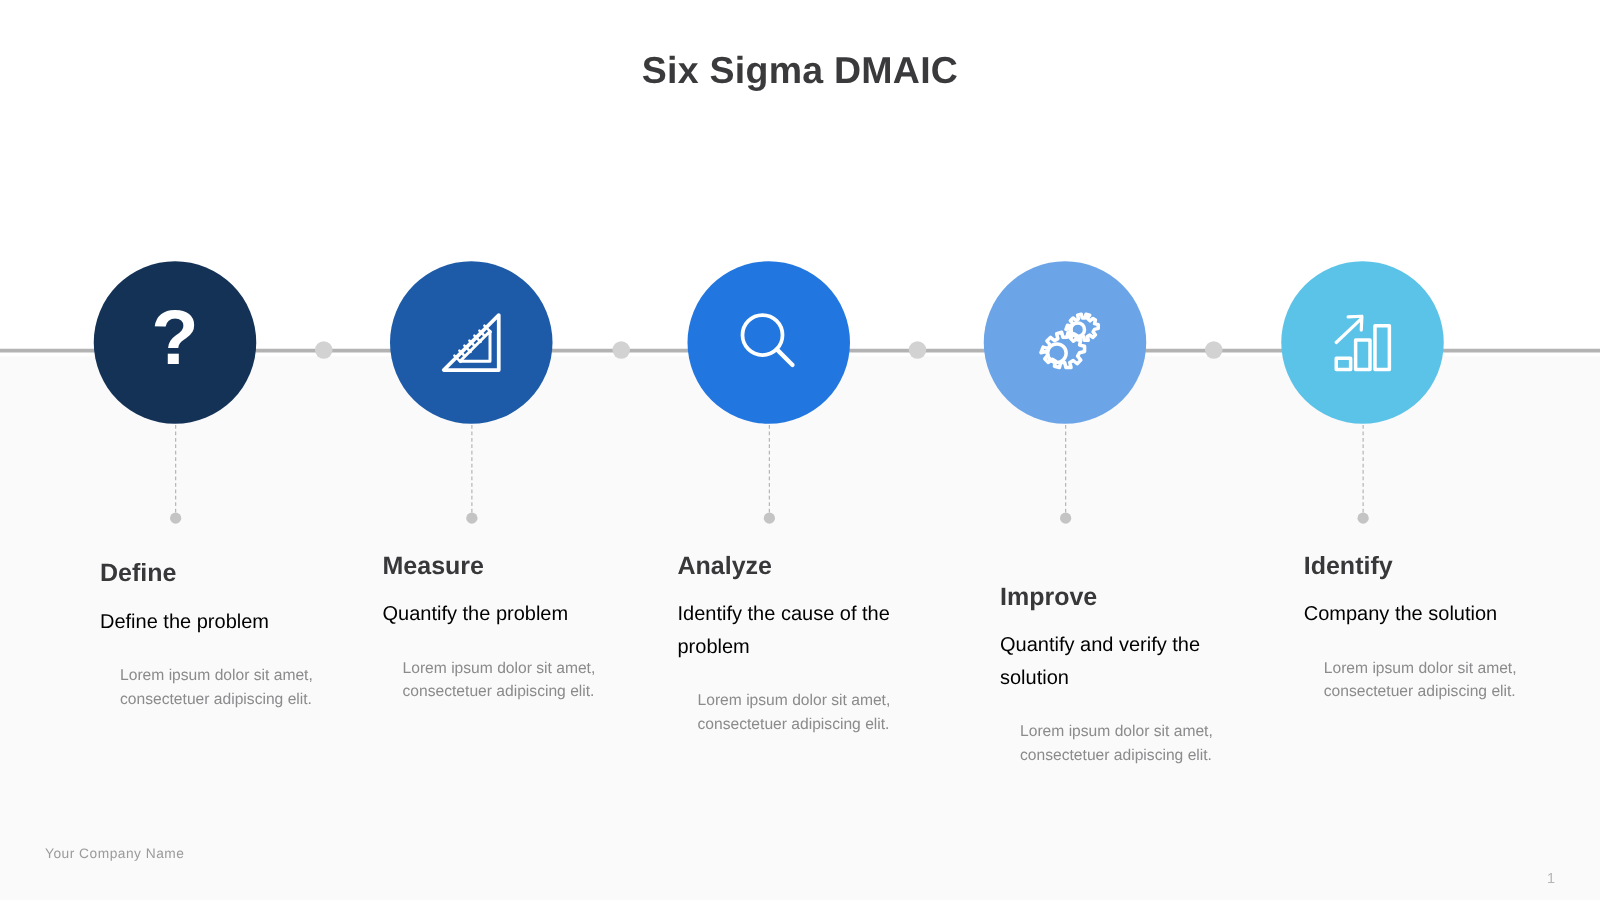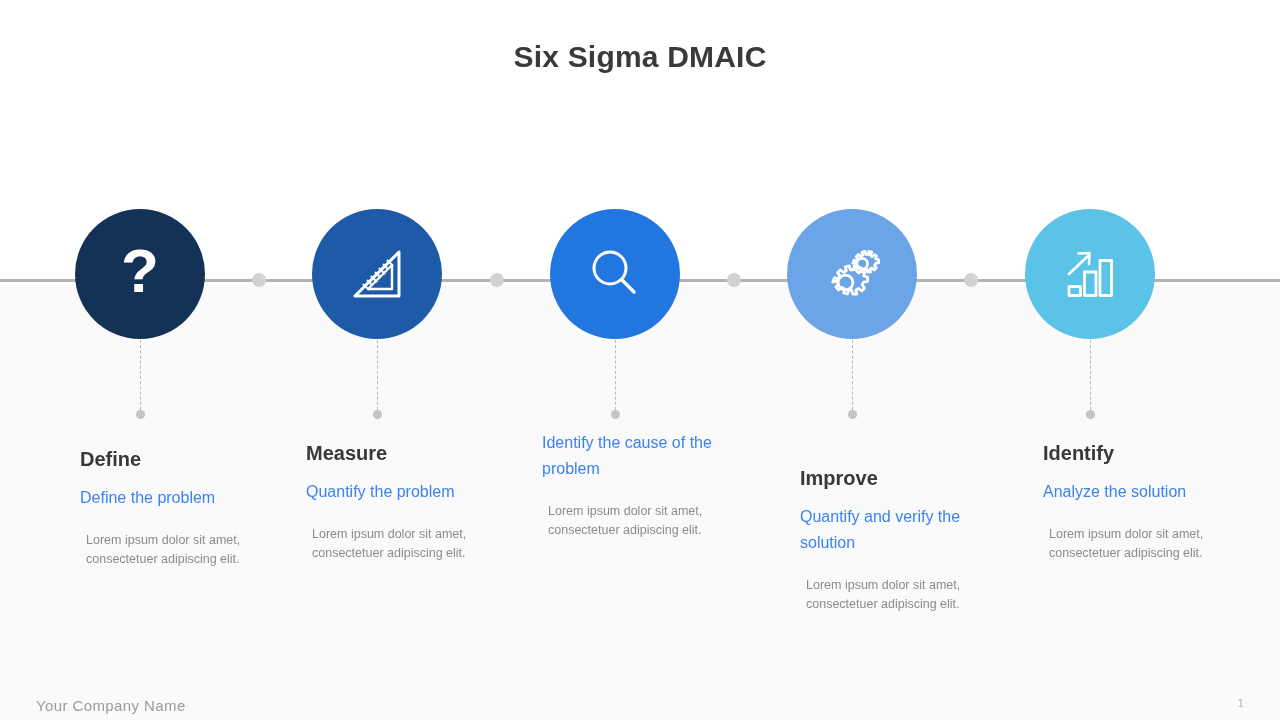--- a/index.html
+++ b/index.html
@@ -101,37 +101,37 @@
   .col-heading {
     font-size: 20px;
     font-weight: bold;
     color: #38383a;
     margin: 12px 0 14px 0;
     line-height: 1.15;
     white-space: nowrap;
   }
   .col-sub {
     font-size: 16px;
-    color: #3b82f6;
+    color: #000000;
     margin: 0 0 20px 0;
     line-height: 1.62;
     font-weight: normal;
   }
   .col-body {
     font-size: 12.5px;
     color: #8b8b8d;
-    margin: 6px;
+    margin: 16px;
     line-height: 1.52;
   }
   
   .footer-company {
     position: absolute;
     left: 36px;
-    top: 697px;
-    font-size: 15px;
+    top: 677px;
+    font-size: 11px;
     color: #9b9b9d;
     letter-spacing: 0.4px;
   }
   .footer-page {
     position: absolute;
     right: 36px;
     top: 697px;
     font-size: 11.5px;
     color: #b5b5b7;
   }
@@ -188,20 +188,21 @@
 
   <div class="node-circle" style="left:550px;background:#2176e0">
     <svg width="62" height="62" viewBox="0 0 62 62">
       <circle cx="26" cy="25" r="16" fill="none" stroke="#ffffff" stroke-width="3"></circle>
       <line x1="37.5" y1="36.5" x2="50" y2="49" stroke="#ffffff" stroke-width="3.4" stroke-linecap="round"></line>
     </svg>
   </div>
   <div class="drop-line" style="left:615px"></div>
   <div class="drop-dot" style="left:611px"></div>
   <div class="col" style="left:542px;top:430px;width:215px">
+    <p class="col-heading">Analyze</p>
     <p class="col-sub">Identify the cause of the problem</p>
     <p class="col-body">Lorem ipsum dolor sit amet, consectetuer adipiscing elit.</p>
   </div>
 
   <div class="node-circle" style="left:787px;background:#6ca4e8">
     <svg width="66" height="66" viewBox="0 0 66 66">
       <g fill="none" stroke="#ffffff" stroke-width="2.8" stroke-linejoin="round">
 
         <path d="M24 31.2 l4.0 1.0 1.6 -2.7 -2.6 -3.2 2.9 -2.9 3.2 2.6 2.7 -1.6 -1.0 -4.0 4.0 -1.05 1.05 4.0 3.1 0 1.0 -4.0 4.0 1.05 -2.6 3.2 2.9 2.9 3.2 -2.6 2.7 1.6 -1.0 4.0 4.0 1.05 0 4.1 -4.0 1.05 -1.6 2.7 2.6 3.2 -2.9 2.9 -3.2 -2.6 -2.7 1.6 1.0 4.0 -4.1 0 -1.05 -4.0 -3.1 0 -1.05 4.0 -4.0 -1.05 1.0 -4.0 -2.7 -1.6 -3.2 2.6 -2.9 -2.9 2.6 -3.2 -1.6 -2.7 -4.0 1.0 z" transform="translate(-8.5,5.5)"></path>
         <circle cx="26.5" cy="41.5" r="7.4"></circle>
@@ -229,20 +230,20 @@
       <g stroke="#ffffff" stroke-width="2.6" stroke-linecap="round" stroke-linejoin="round" fill="none">
         <line x1="11" y1="32" x2="30.5" y2="13.5"></line>
         <polyline points="20.5,11.5 31.5,11 31,22"></polyline>
       </g>
     </svg>
   </div>
   <div class="drop-line" style="left:1090px"></div>
   <div class="drop-dot" style="left:1086px"></div>
   <div class="col" style="left:1043px;top:430px;width:200px">
     <p class="col-heading">Identify</p>
-    <p class="col-sub">Analyze the solution</p>
+    <p class="col-sub">Company the solution</p>
     <p class="col-body">Lorem ipsum dolor sit amet, consectetuer adipiscing elit.</p>
   </div>
 
   <div class="footer-company">Your Company Name</div>
   <div class="footer-page">1</div>
 
 </div>
 
 </body></html>

